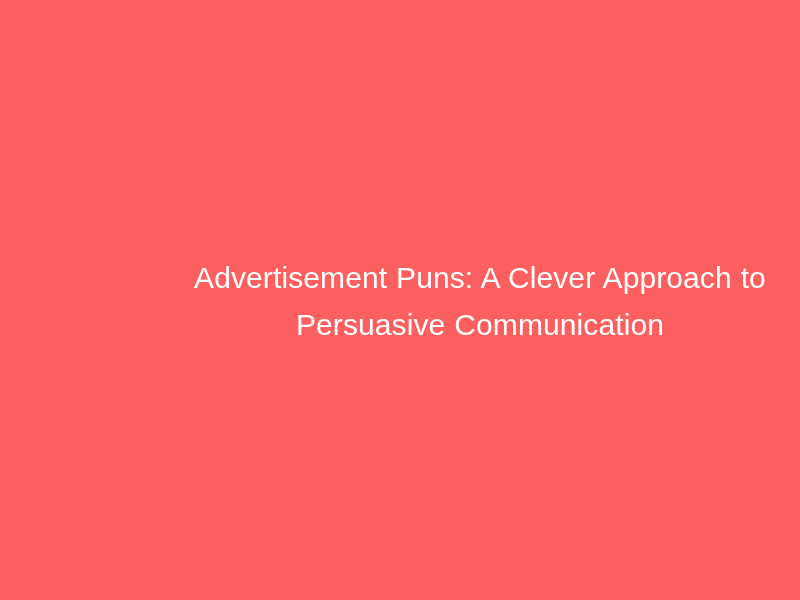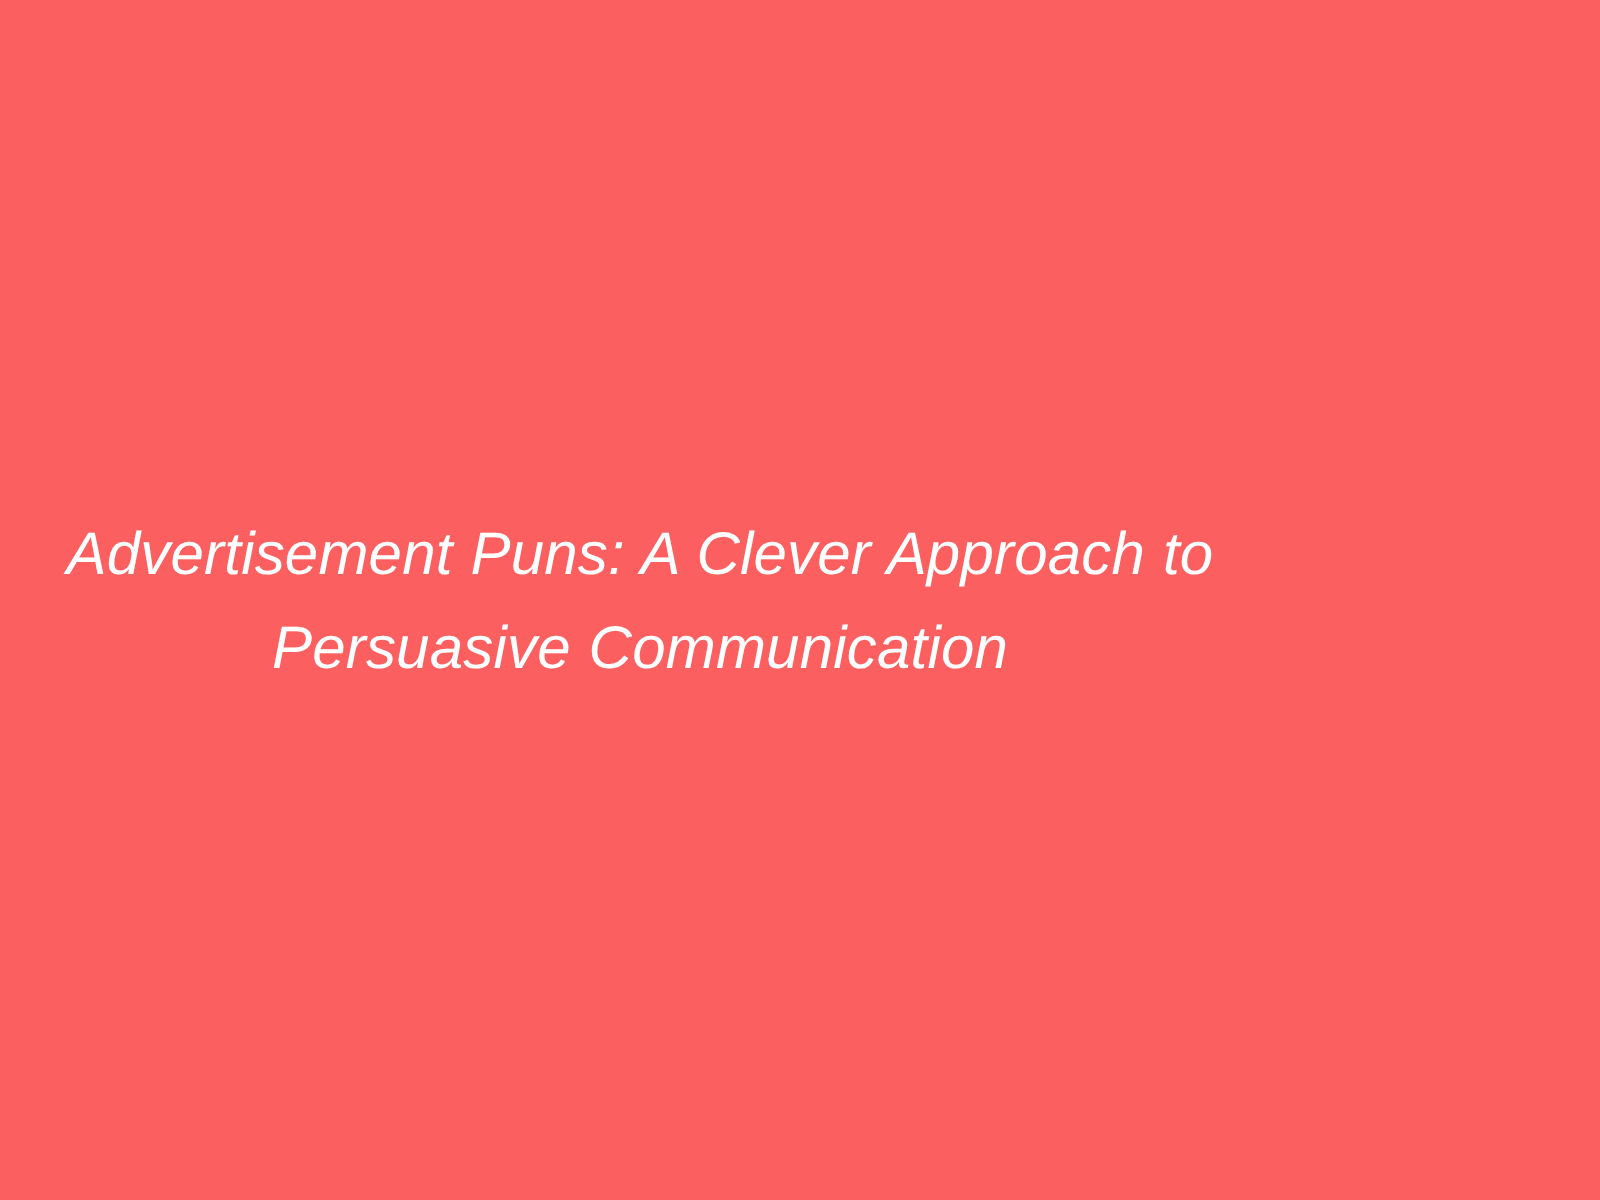--- a/index.html
+++ b/index.html
@@ -15,23 +15,22 @@
     font-family: "Liberation Sans", sans-serif;
   }
 
   .title-card {
     box-sizing: border-box;
     width: 800px;
     height: 600px;
     background-color: #fc5f5f;
     display: flex;
     align-items: center;
-    justify-content: flex-start;
+    justify-content: flex-end;
     position: relative;
-    font-style: italic;
   }
 
   .title-block {
     width: 640px;
     text-align: center;
     
     margin-top: 2px;
   }
 
   .title-heading {

